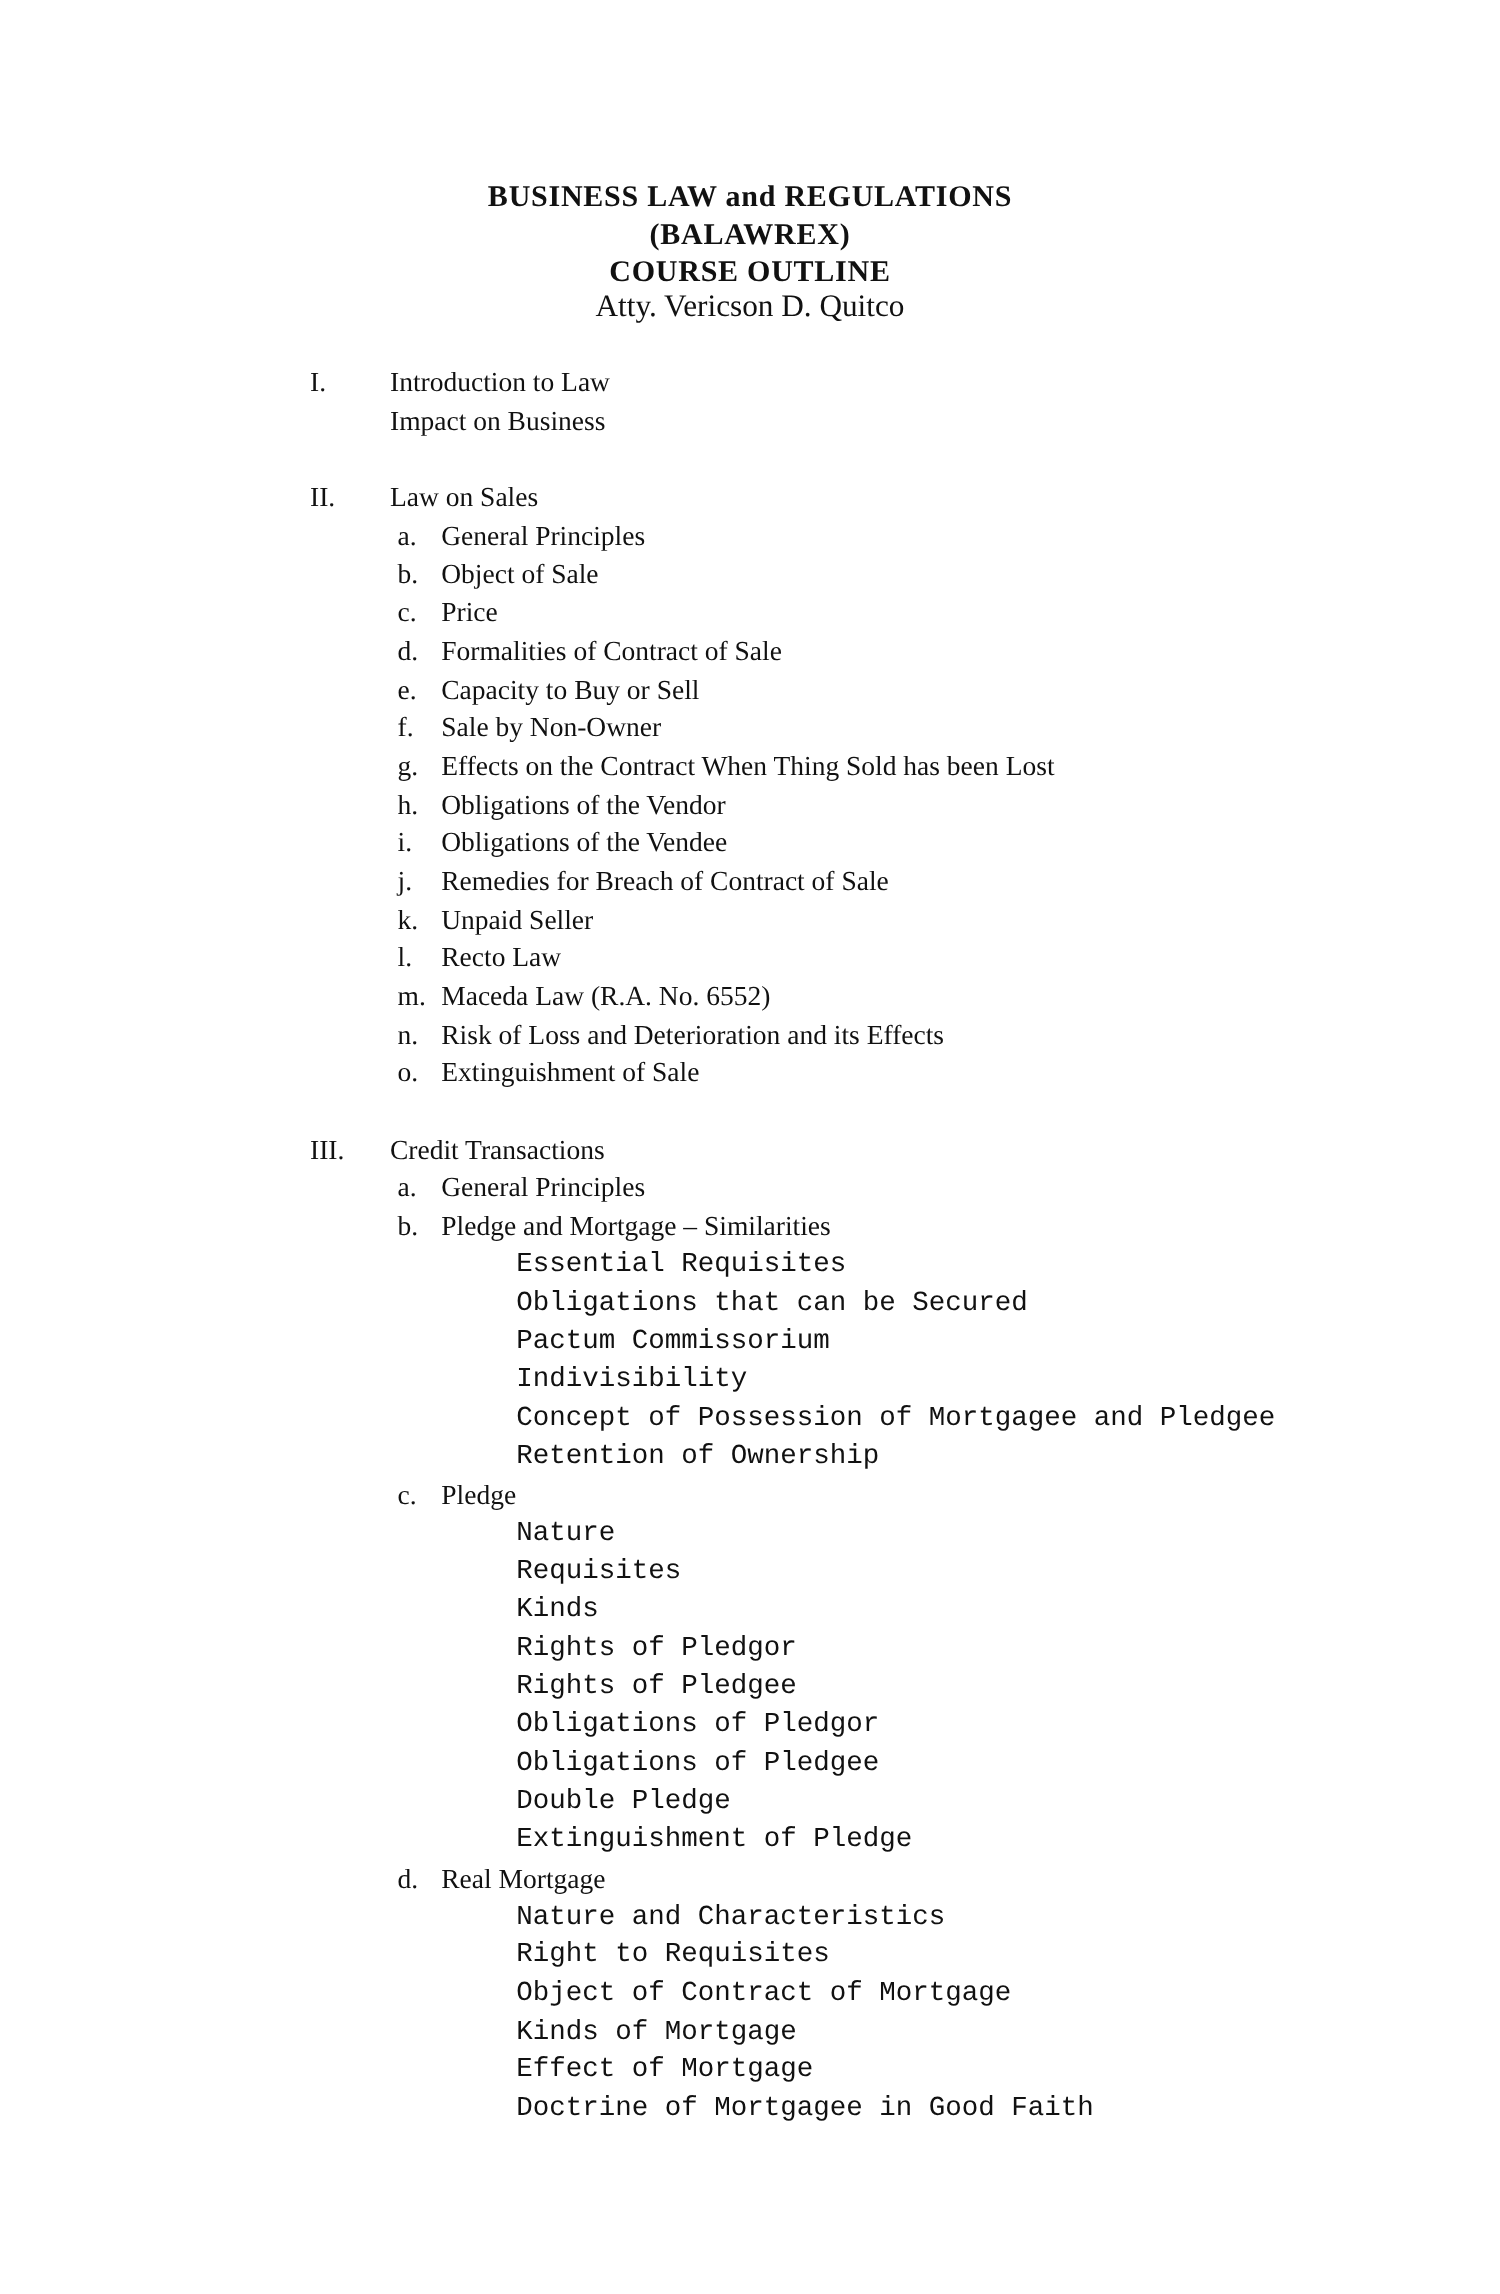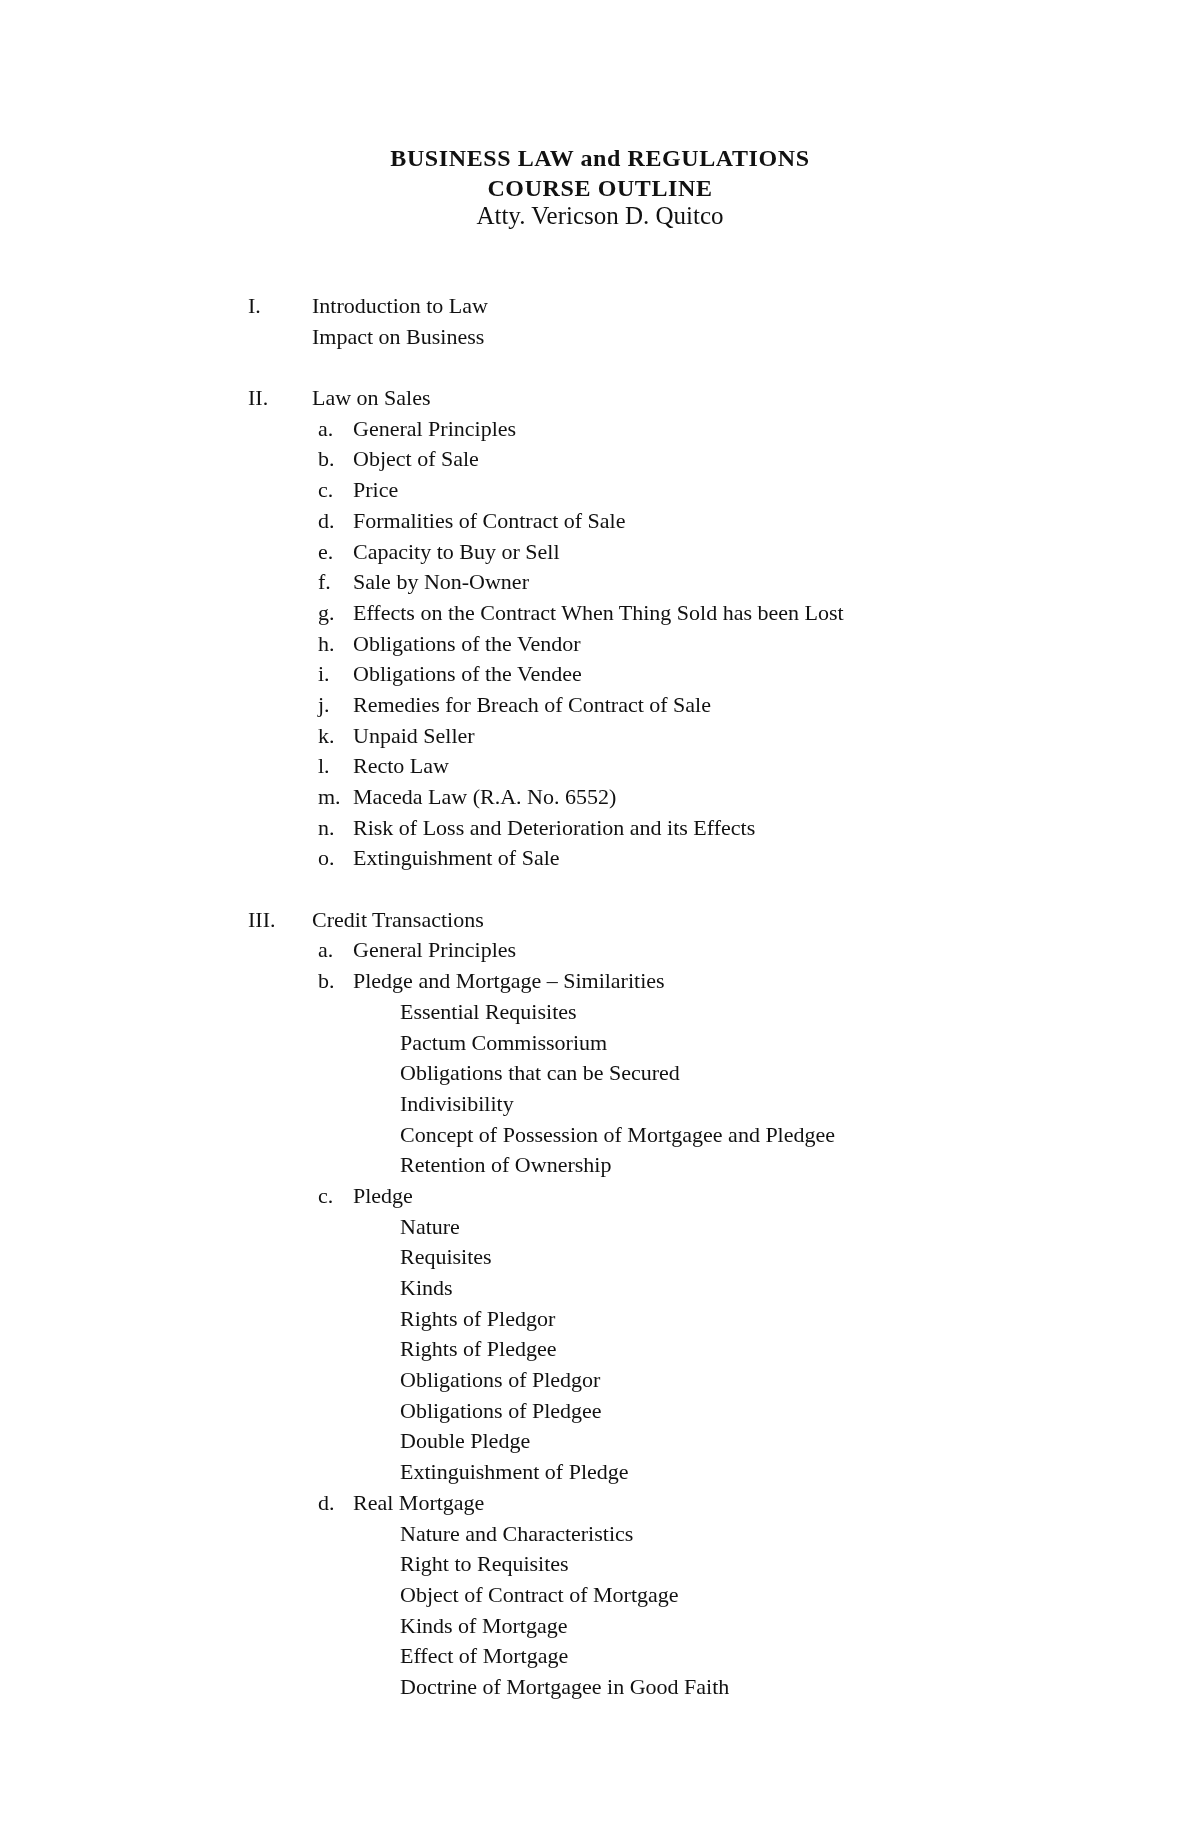--- a/index.html
+++ b/index.html
@@ -69,30 +69,32 @@
   .l2-label {
     position: absolute;
     left: 318px;
   }
   .l2-text {
     position: absolute;
     left: 353px;
   }
   .l3-text {
     position: absolute;
-    left: 400px;
+    left: 413px;
+    font-family: Liberation Mono, monospace;
   }
 </style>
 </head>
 <body>
 
 <div class="page">
 
   <div class="title-block">
     <div class="title-line">BUSINESS LAW and REGULATIONS</div>
+    <div class="title-line">(BALAWREX)</div>
     <div class="title-line">COURSE OUTLINE</div>
     <div class="author-line">Atty. Vericson D. Quitco</div>
   </div>
 
   <div class="outline">
 
     <div class="row">
       <span class="numeral">I.</span>
       <span class="l1-text">Introduction to Law</span>
     </div>
@@ -177,24 +179,24 @@
       </div>
 
     <div class="row">
         <span class="l2-label">b.</span>
         <span class="l2-text">Pledge and Mortgage – Similarities</span>
       </div>
     <div class="row">
         <span class="l3-text">Essential Requisites</span>
       </div>
     <div class="row">
+        <span class="l3-text">Obligations that can be Secured</span>
+      </div>
+    <div class="row">
         <span class="l3-text">Pactum Commissorium</span>
-      </div>
-    <div class="row">
-        <span class="l3-text">Obligations that can be Secured</span>
       </div>
     <div class="row">
         <span class="l3-text">Indivisibility</span>
       </div>
     <div class="row">
         <span class="l3-text">Concept of Possession of Mortgagee and Pledgee</span>
       </div>
     <div class="row">
         <span class="l3-text">Retention of Ownership</span>
       </div>

